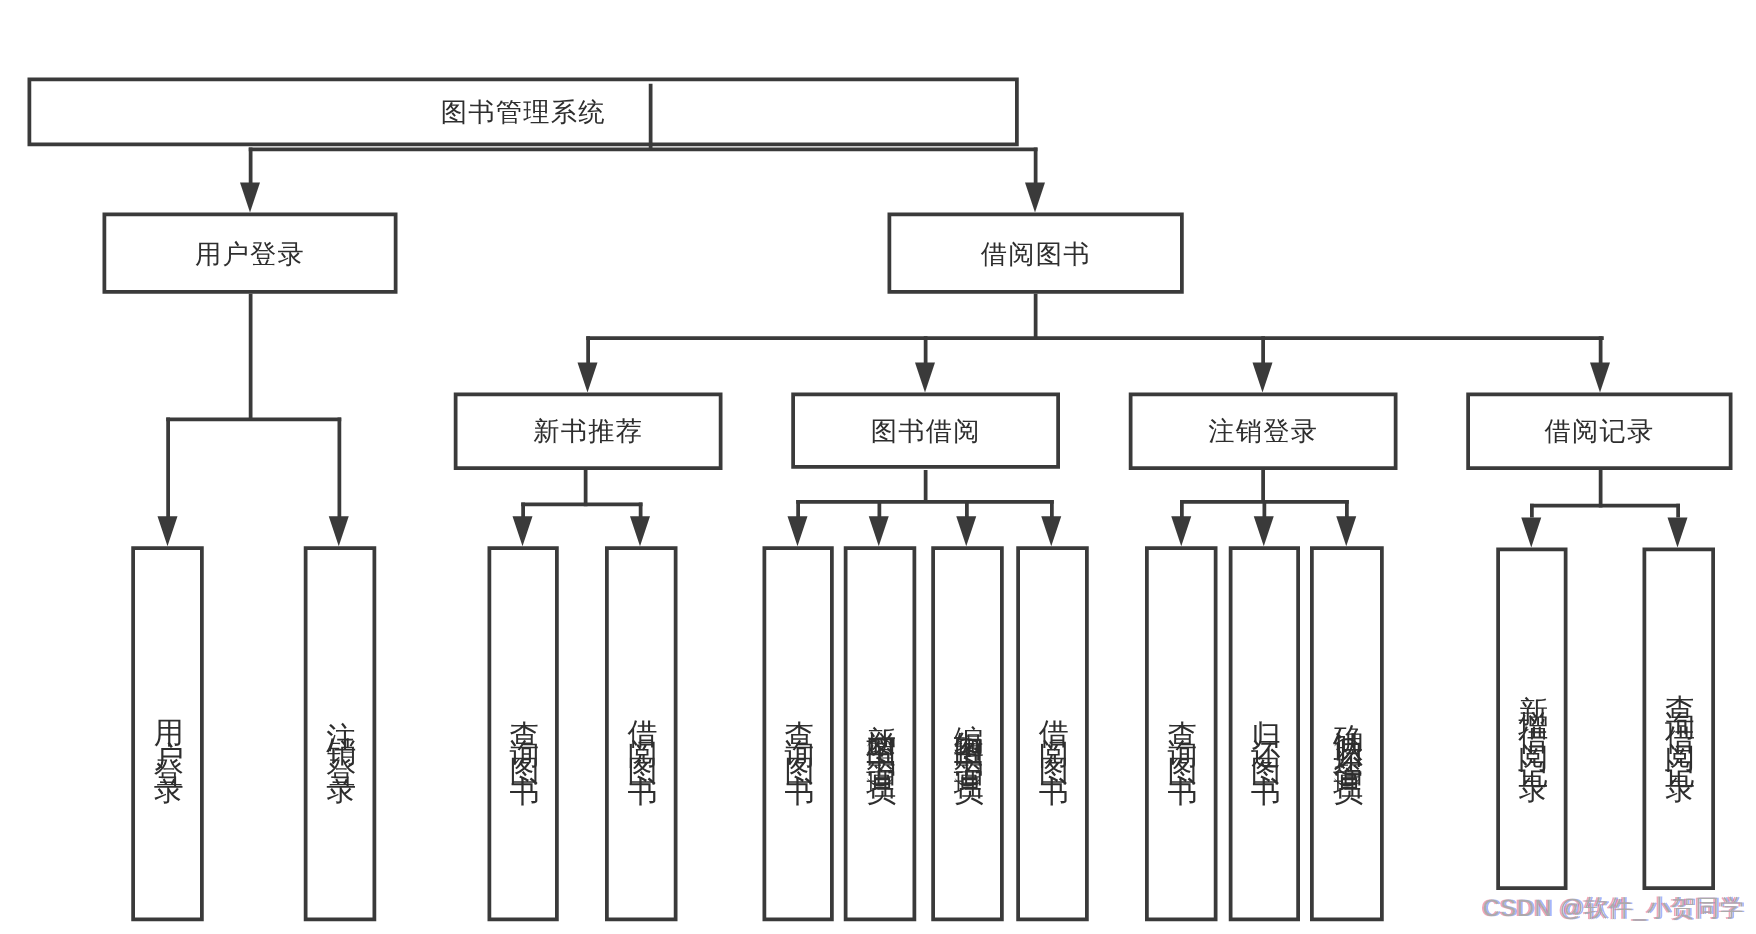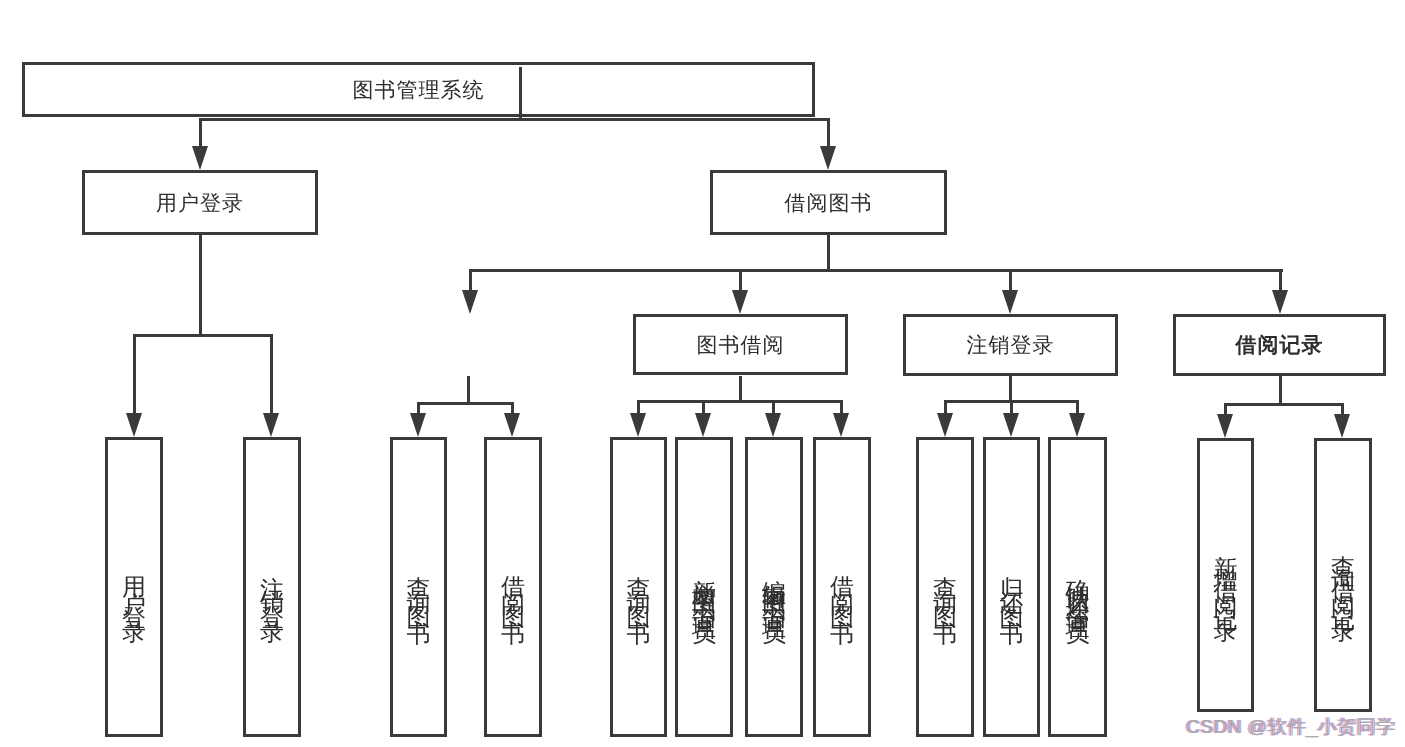--- a/index.html
+++ b/index.html
@@ -76,27 +76,30 @@
   <div class="ln" style="left:469px;top:269px;width:814px;height:3px;"></div>
   <div class="ln" style="left:469px;top:269px;width:3px;height:24px;"></div>
   <div class="ah" style="left:462px;top:290px;"></div>
   <div class="ln" style="left:739px;top:269px;width:3px;height:24px;"></div>
   <div class="ah" style="left:732px;top:290px;"></div>
   <div class="ln" style="left:1009px;top:269px;width:3px;height:24px;"></div>
   <div class="ah" style="left:1002px;top:290px;"></div>
   <div class="ln" style="left:1279px;top:269px;width:3px;height:24px;"></div>
   <div class="ah" style="left:1272px;top:290px;"></div>
 
+  <div class="node" style="left:363px;top:314px;width:215px;height:62px;">
+    <span>新书推荐</span>
+  </div>
   <div class="node" style="left:633px;top:314px;width:215px;height:61px;">
     <span>图书借阅</span>
   </div>
   <div class="node" style="left:903px;top:314px;width:215px;height:62px;">
     <span>注销登录</span>
   </div>
-  <div class="node" style="left:1173px;top:314px;width:213px;height:62px;font-weight:bold;">
+  <div class="node" style="left:1173px;top:314px;width:213px;height:62px;">
     <span>借阅记录</span>
   </div>
 
   <div class="ln" style="left:467px;top:376px;width:3px;height:29px;"></div>
   <div class="ln" style="left:417px;top:402px;width:97px;height:3px;"></div>
   <div class="ln" style="left:417px;top:402px;width:3px;height:13px;"></div>
   <div class="ah" style="left:410px;top:413px;"></div>
   <div class="ln" style="left:511px;top:402px;width:3px;height:13px;"></div>
   <div class="ah" style="left:504px;top:413px;"></div>
 

